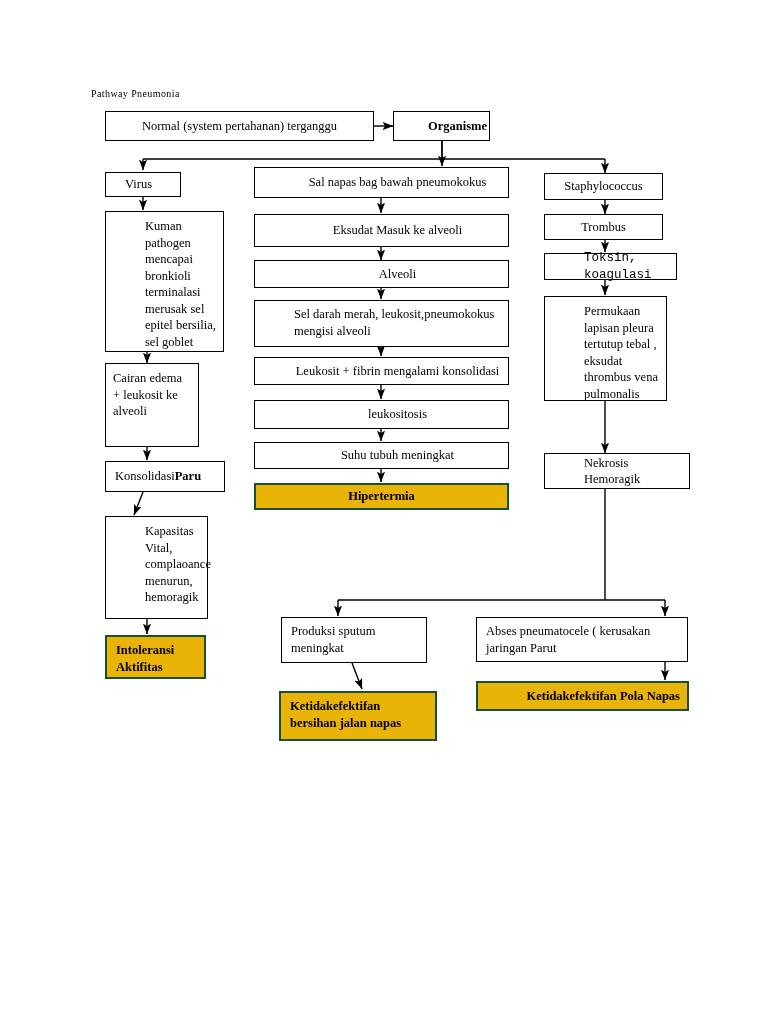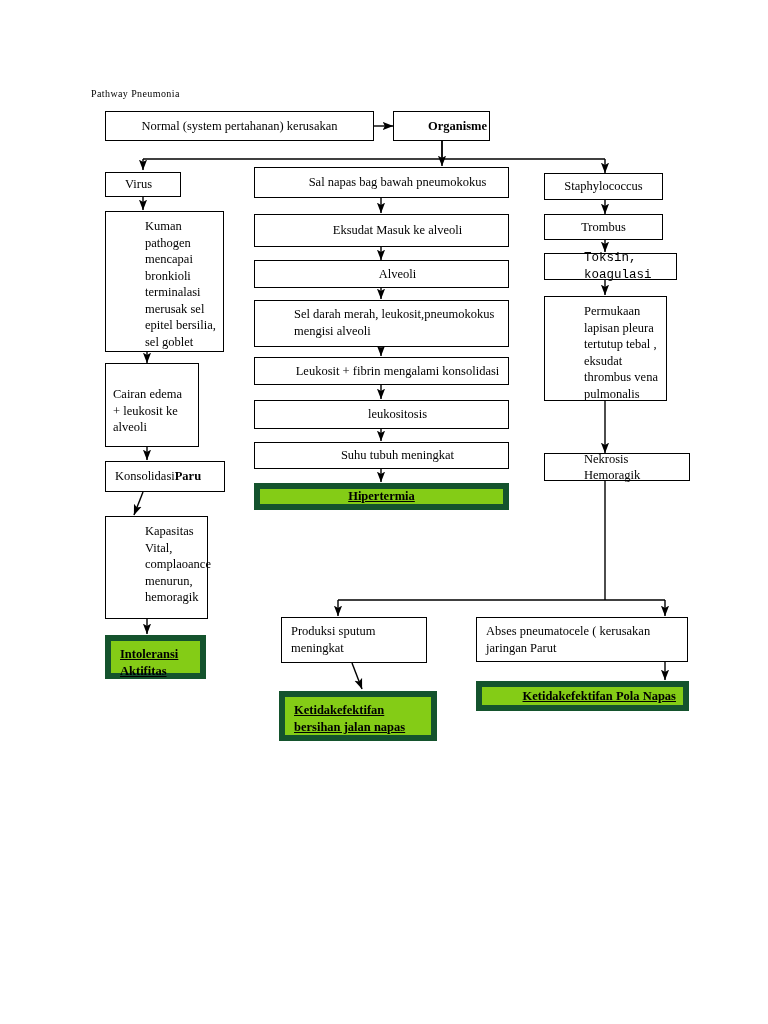--- a/index.html
+++ b/index.html
@@ -40,24 +40,23 @@
     align-items: center;
     justify-content: center;
   }
   .node.vtop {
     display: block;
   }
   .node.bold {
     font-weight: bold;
   }
   .node.blue {
-    background: #84cc16;
-    border: 6px solid #14532d;
+    background: #eab308;
+    border: 2px solid #14532d;
     font-weight: bold;
-    text-decoration: underline;
   }
   .title {
     position: absolute;
     font-size: 10px;
     letter-spacing: 0.4px;
   }
   svg.links {
     position: absolute;
     left: 0; top: 0;
     width: 768px;
@@ -117,36 +116,36 @@
 
       <path d="M143,159 L605,159"></path>
       <path d="M442,141 L442,159"></path>
 
       <path d="M605,481 L605,600"></path>
       <path d="M338,600 L665,600"></path>
     </g>
   </svg>
 
   <div class="node vcenter" style="left:105px; top:111px; width:269px; height:30px;">
-    <span>Normal (system pertahanan) kerusakan</span>
+    <span>Normal (system pertahanan) terganggu</span>
   </div>
 
   <div class="node vcenter bold heavy" style="left:393px; top:111px; width:97px; height:30px;">
     <span>Organisme</span>
   </div>
 
   <div class="node vcenter" style="left:105px; top:172px; width:76px; height:25px; justify-content:flex-start; padding-left:19px;">
     <span>Virus</span>
   </div>
 
   <div class="node vtop heavy" style="left:105px; top:211px; width:119px; height:141px; padding-top:6px;">
     <span>Kuman pathogen mencapai bronkioli terminalasi merusak sel epitel bersilia, sel goblet</span>
   </div>
 
-  <div class="node vtop" style="left:105px; top:363px; width:94px; height:84px; padding-top:22px;">
+  <div class="node vtop" style="left:105px; top:363px; width:94px; height:84px; padding-top:6px;">
     <span>Cairan edema + leukosit ke alveoli</span>
   </div>
 
   <div class="node vcenter" style="left:105px; top:461px; width:120px; height:31px; justify-content:flex-start; padding-left:9px;">
     <span>Konsolidasi </span>
       <span class="bold-word">Paru</span>
   </div>
 
   <div class="node vtop heavy" style="left:105px; top:516px; width:103px; height:103px; padding-top:6px;">
     <span>Kapasitas Vital, complaoance menurun, hemoragik</span>
@@ -197,21 +196,21 @@
   </div>
 
   <div class="node vcenter heavy" style="left:544px; top:253px; width:133px; height:27px;font-family:Liberation Mono, monospace;">
     <span>Toksin, koagulasi</span>
   </div>
 
   <div class="node vtop heavy" style="left:544px; top:296px; width:123px; height:105px; padding-top:6px;">
     <span>Permukaan lapisan pleura tertutup tebal , eksudat thrombus vena pulmonalis</span>
   </div>
 
-  <div class="node vcenter heavy" style="left:544px; top:453px; width:146px; height:28px;">
+  <div class="node vcenter heavy" style="left:544px; top:453px; width:146px; height:36px;">
     <span>Nekrosis Hemoragik</span>
   </div>
 
   <div class="node vtop heavy" style="left:281px; top:617px; width:146px; height:46px; padding-top:5px; padding-left:9px;">
     <span>Produksi sputum meningkat</span>
   </div>
 
   <div class="node vtop blue" style="left:279px; top:691px; width:158px; height:50px; padding-top:5px; padding-left:9px;">
     <span>Ketidakefektifan bersihan jalan napas</span>
   </div>

